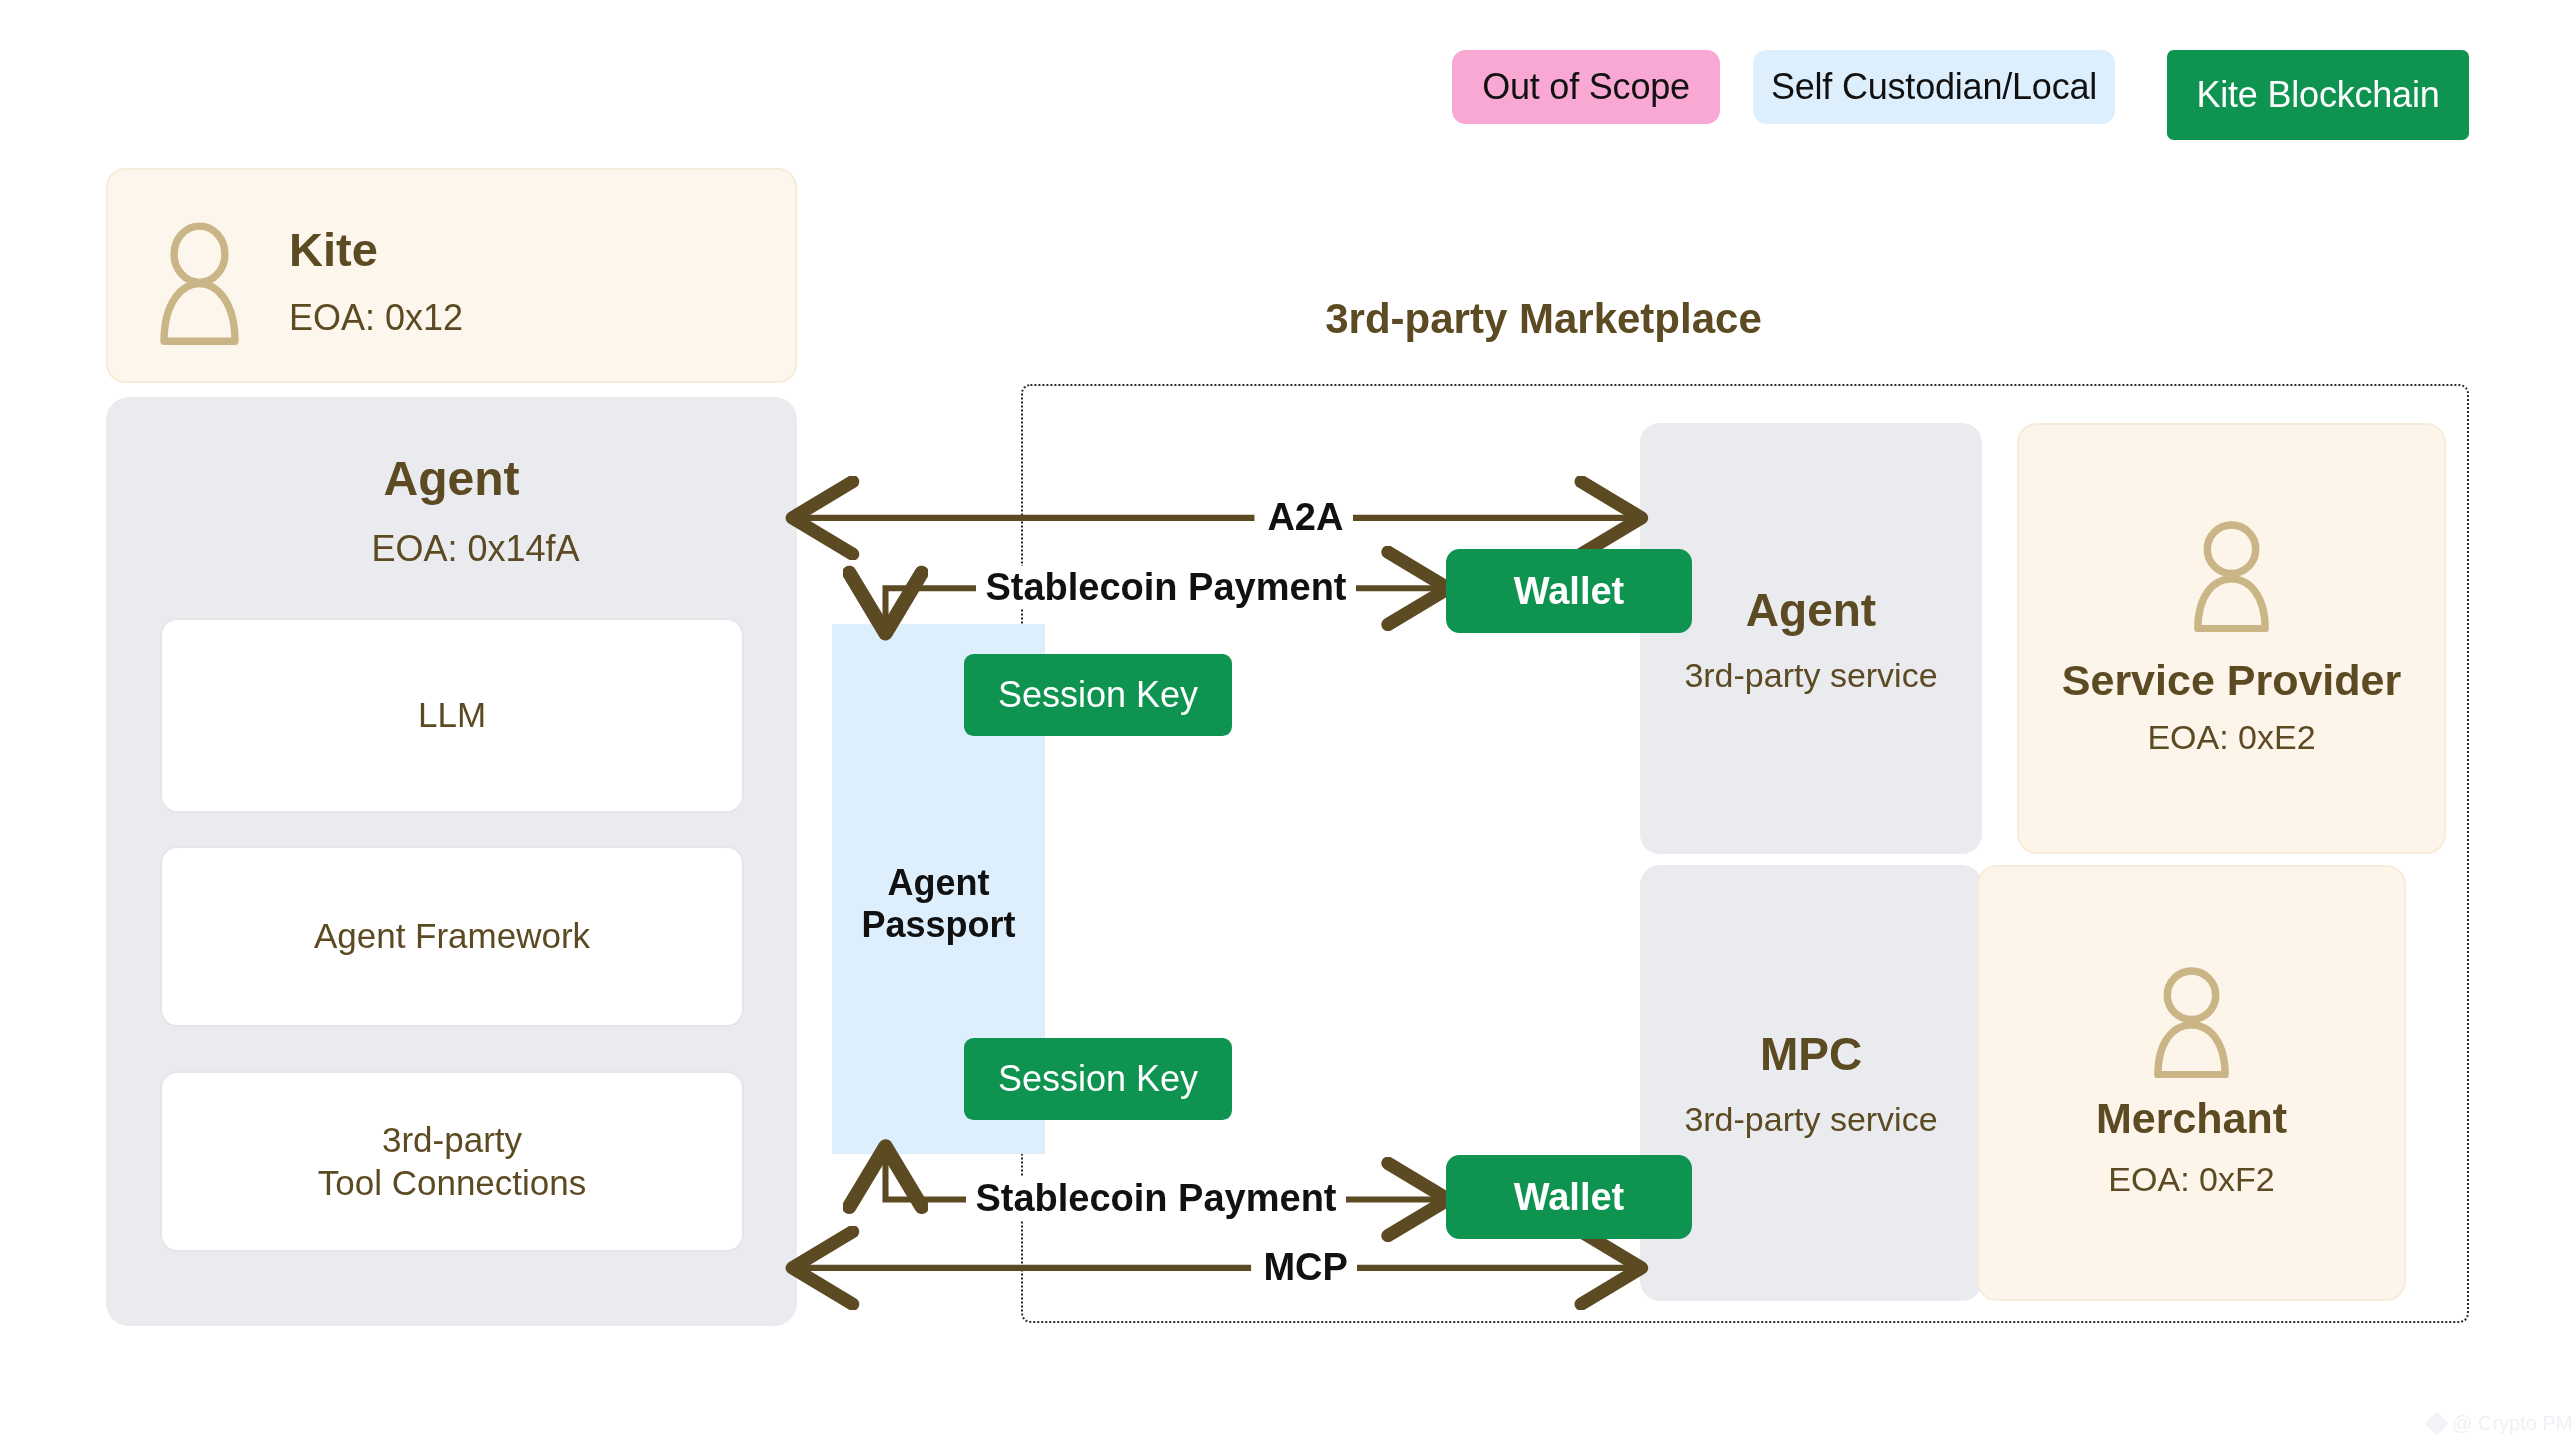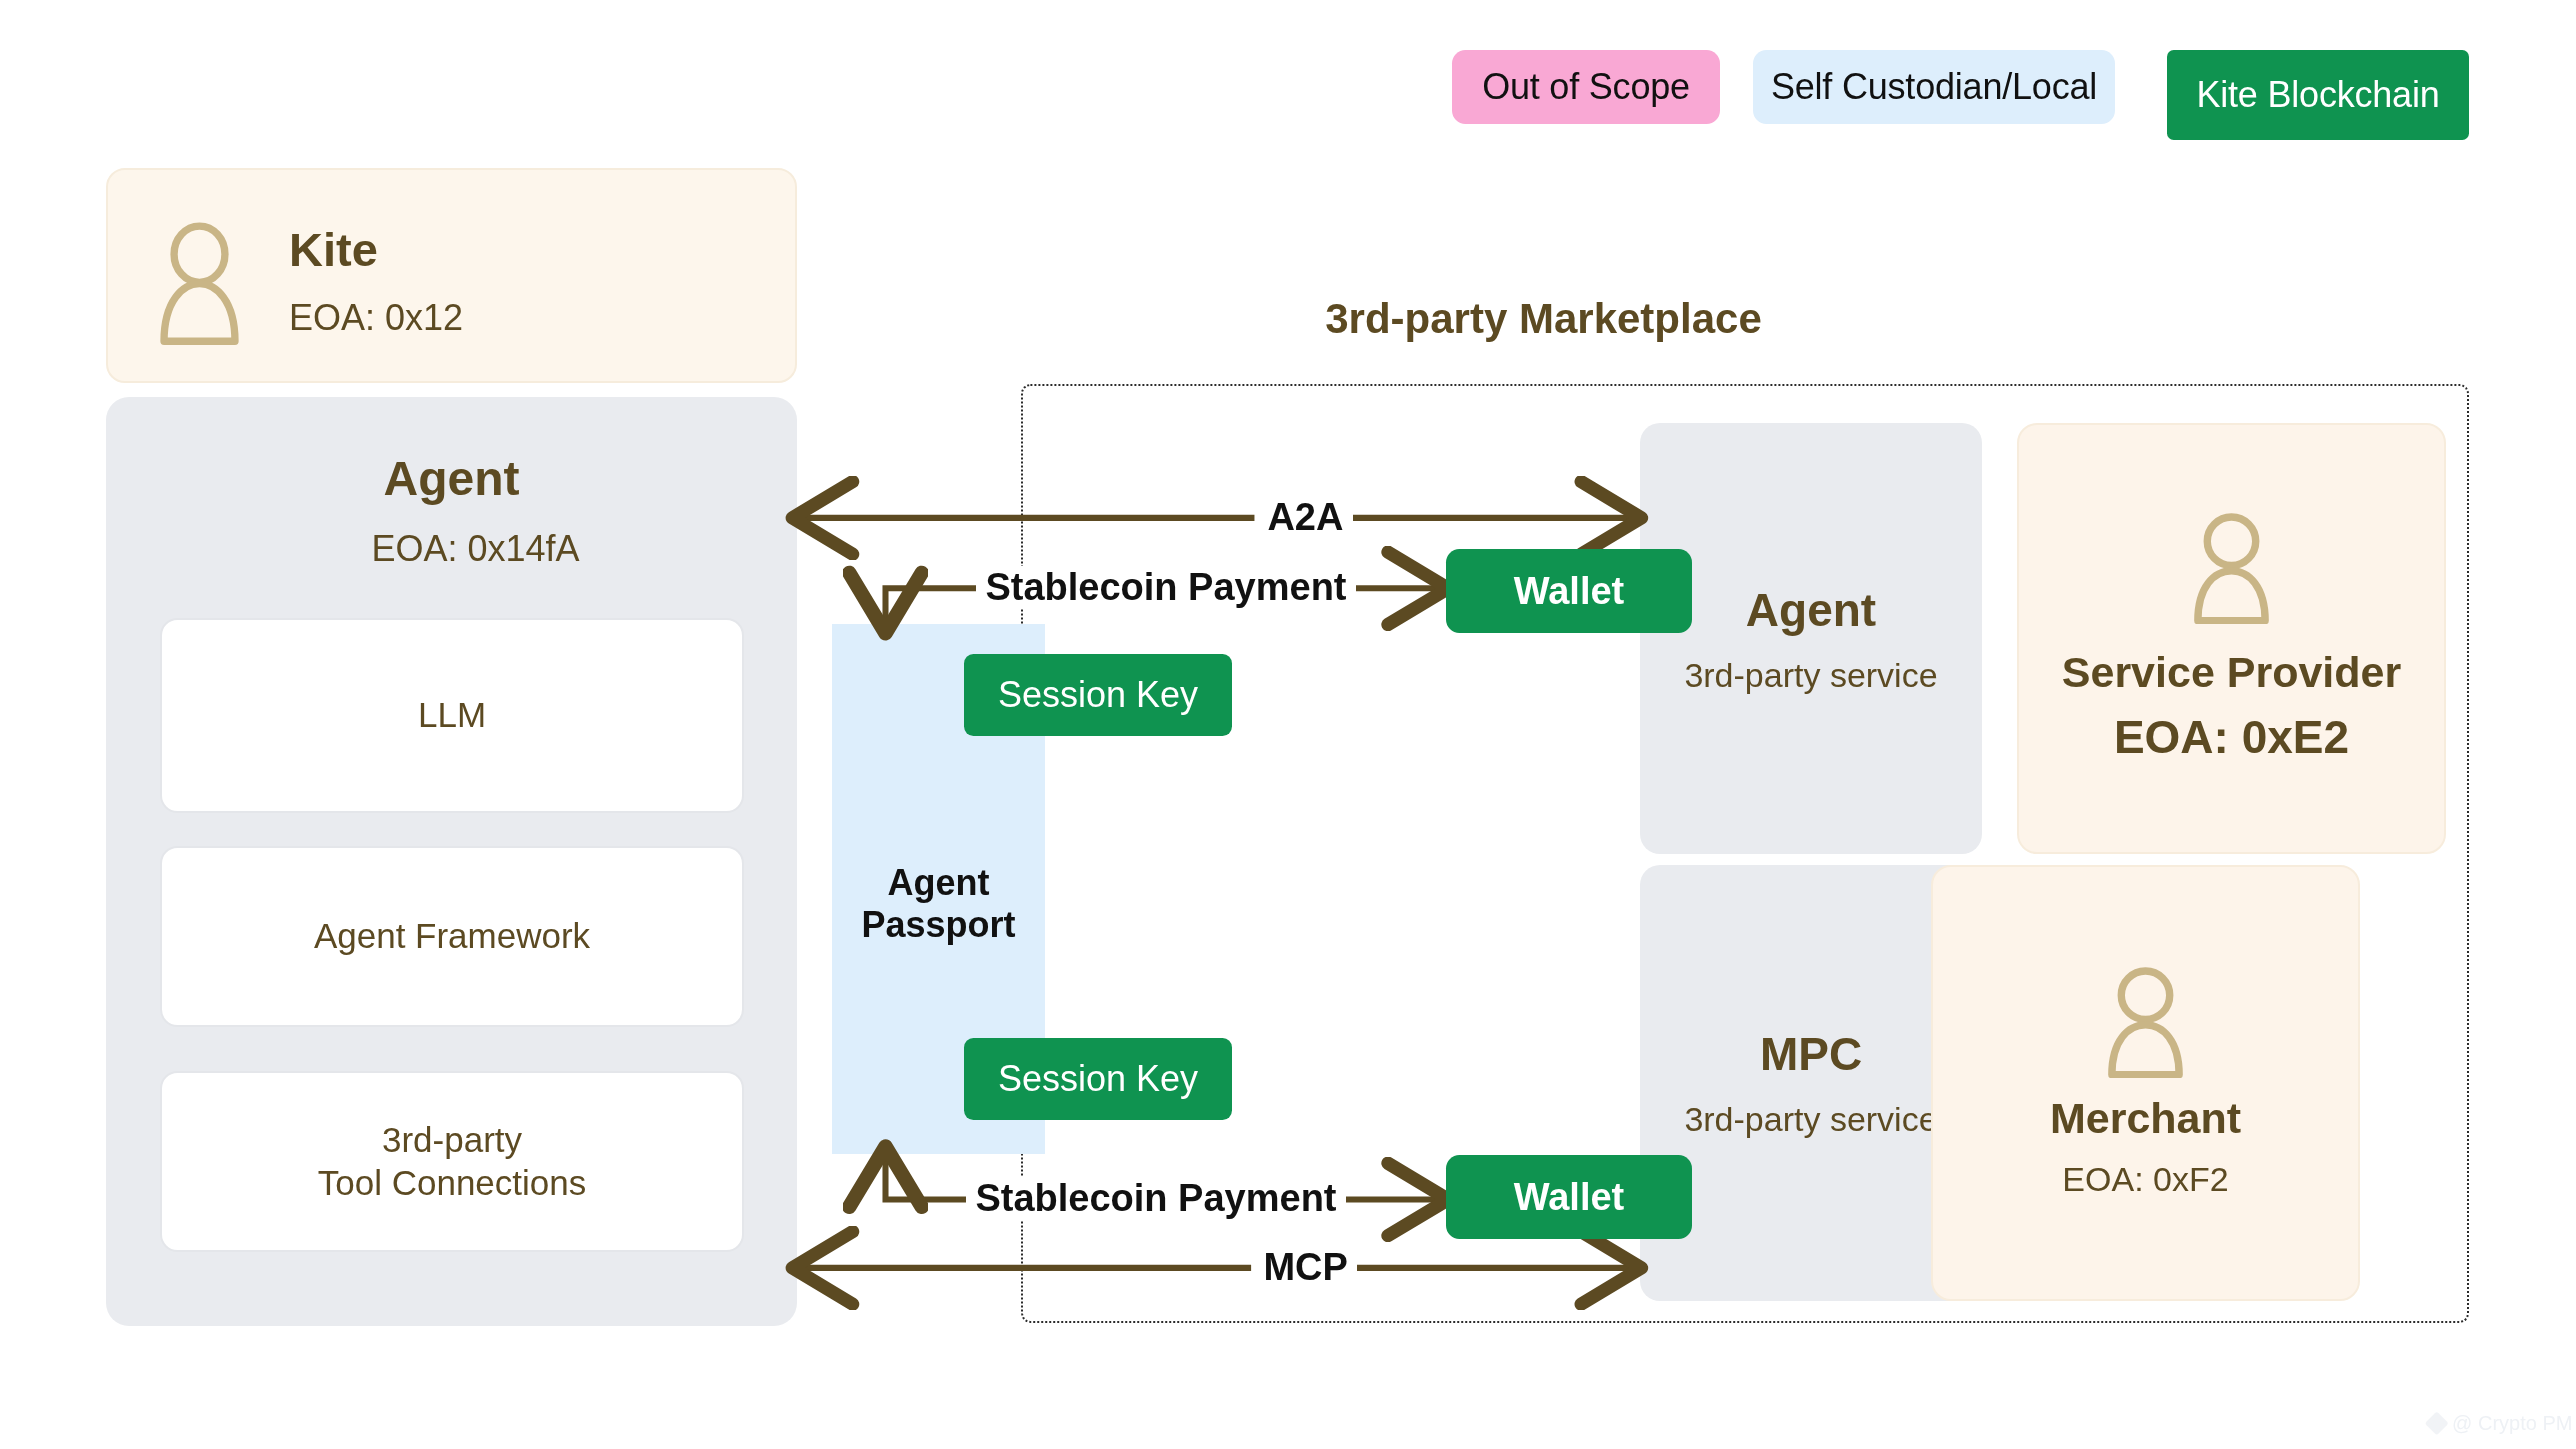--- a/index.html
+++ b/index.html
@@ -108,32 +108,32 @@
 
   <div class="abs card-cream" style="left:2017px;top:423px;width:429px;height:431px;">
     <div class="card-inner">
       <div style="margin-bottom:16px;">
         <svg width="81" height="111" viewBox="0 0 120 165">
           <circle cx="60" cy="42" r="36" fill="none" stroke="#c9b586" stroke-width="11"></circle>
           <path d="M10 160 C10 110 34 86 60 86 C86 86 110 110 110 160 Z" fill="none" stroke="#c9b586" stroke-width="11" stroke-linejoin="round"></path>
         </svg>
       </div>
       <div class="title-strong" style="font-size:43px;margin-top:8px;">Service Provider</div>
-      <div class="sub-text" style="font-size:46px;margin-top:13px;font-weight:bold;">EOA: 0xE2</div>
+      <div class="sub-text" style="font-size:34px;margin-top:13px;">EOA: 0xE2</div>
     </div>
   </div>
 
   <div class="abs card-gray" style="left:1640px;top:865px;width:342px;height:436px;">
     <div class="card-inner">
       <div class="title-strong" style="font-size:46px;">MPC</div>
       <div class="sub-text" style="font-size:34px;margin-top:19px;">3rd-party service</div>
     </div>
   </div>
 
-  <div class="abs card-cream" style="left:1931px;top:865px;width:429px;height:436px;">
+  <div class="abs card-cream" style="left:1977px;top:865px;width:429px;height:436px;">
     <div class="card-inner">
       <div style="margin-bottom:16px;">
         <svg width="81" height="111" viewBox="0 0 120 165">
           <circle cx="60" cy="42" r="36" fill="none" stroke="#c9b586" stroke-width="11"></circle>
           <path d="M10 160 C10 110 34 86 60 86 C86 86 110 110 110 160 Z" fill="none" stroke="#c9b586" stroke-width="11" stroke-linejoin="round"></path>
         </svg>
       </div>
       <div class="title-strong" style="font-size:43px;">Merchant</div>
       <div class="sub-text" style="font-size:34px;margin-top:17.4px;">EOA: 0xF2</div>
     </div>

